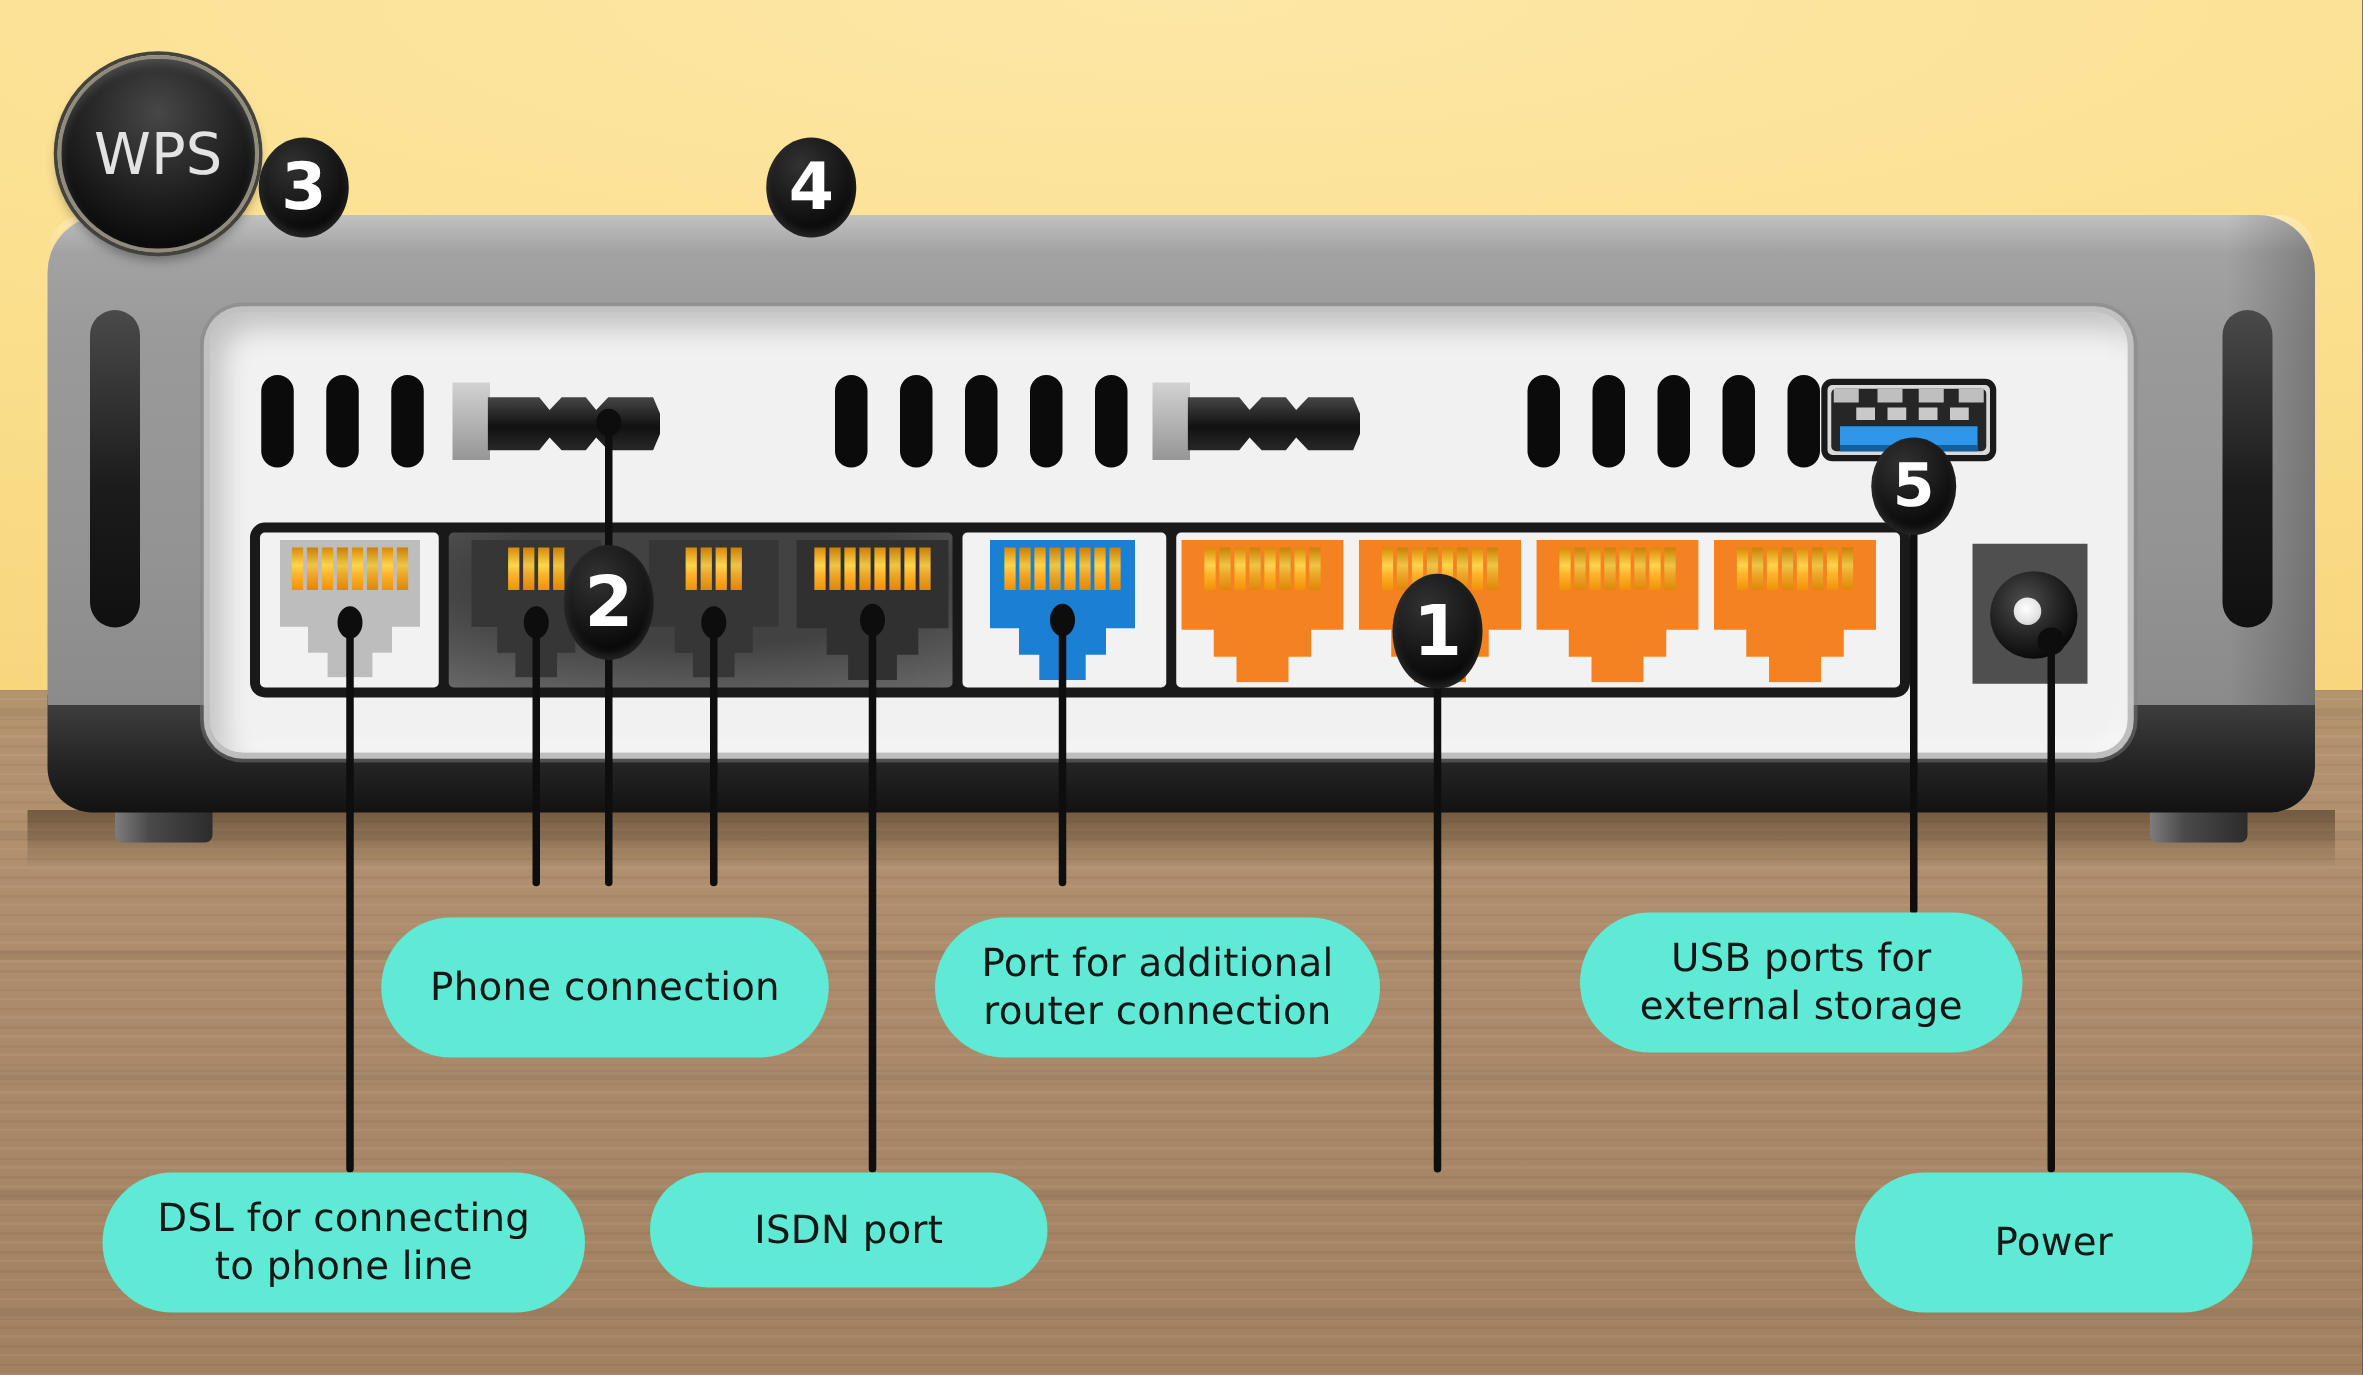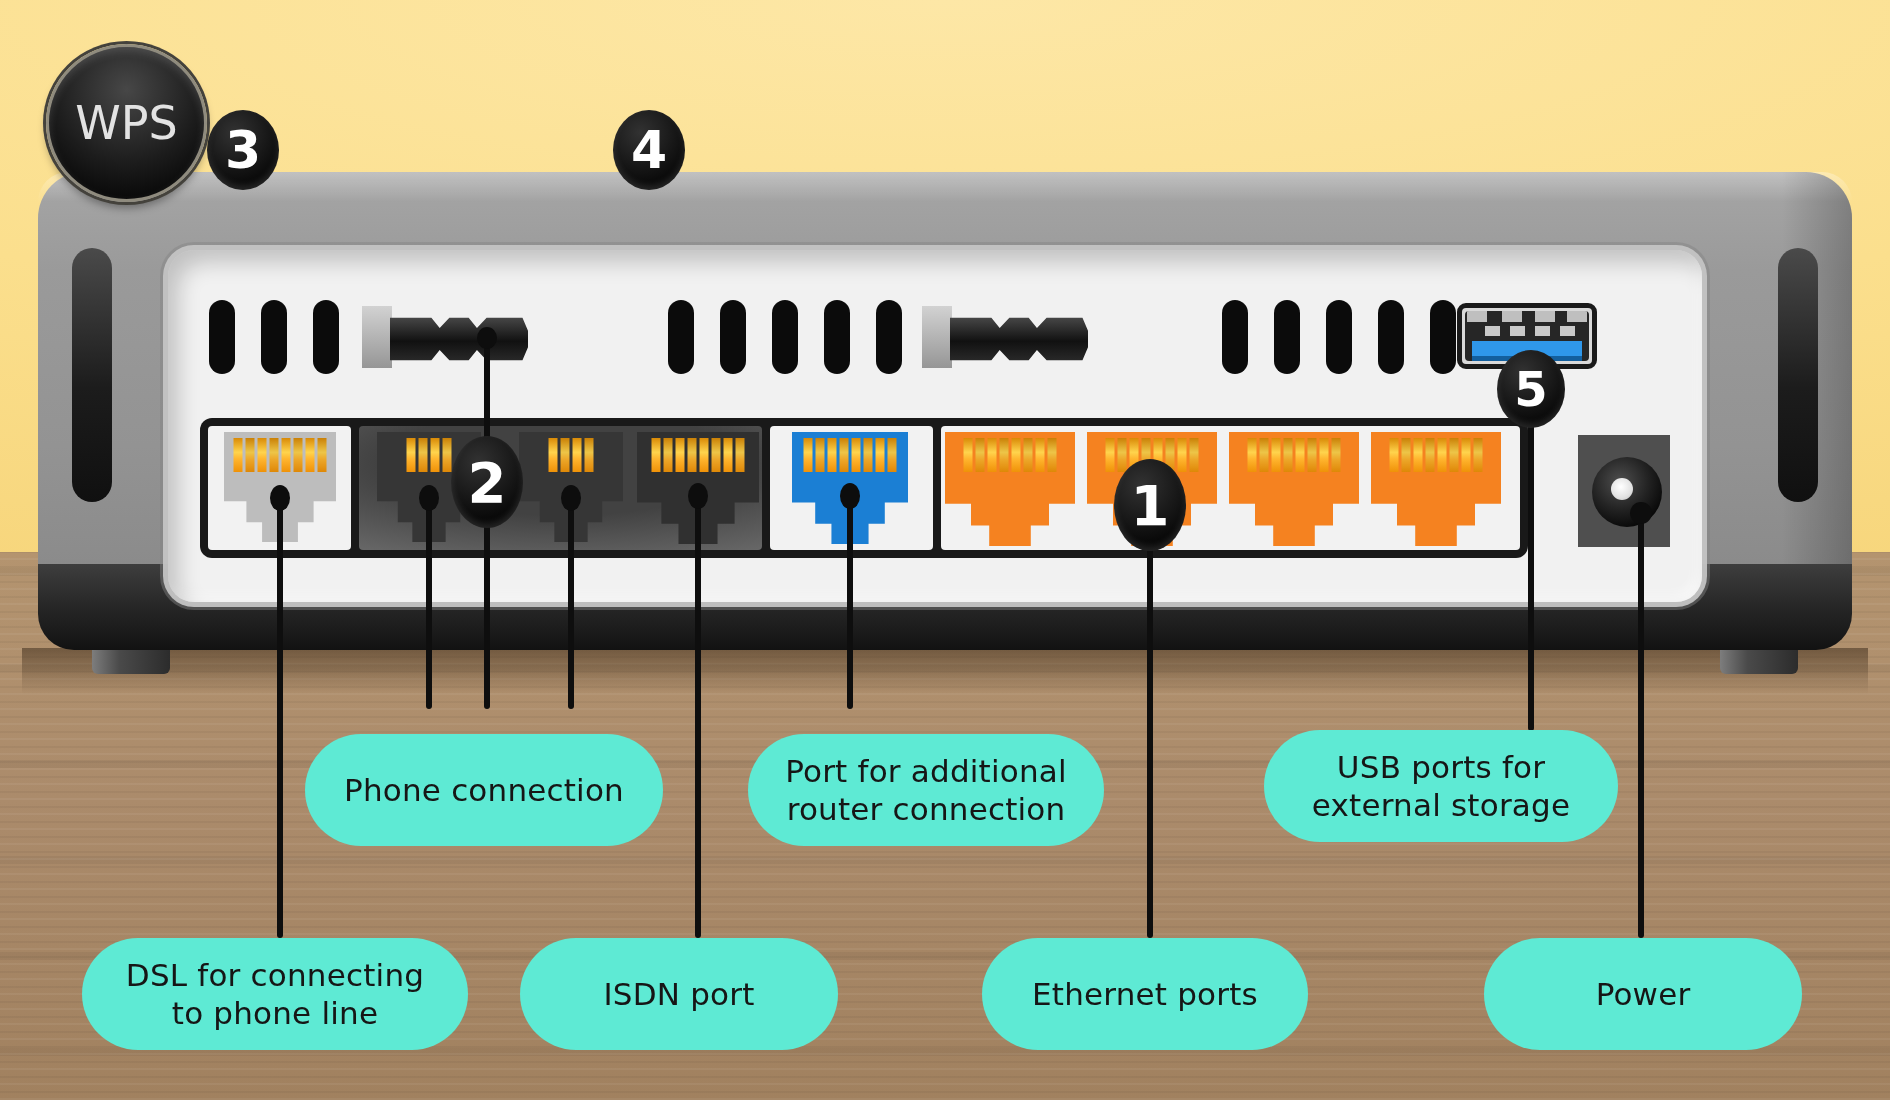--- a/index.html
+++ b/index.html
@@ -299,23 +299,20 @@
   </div>
   <div class="abs bubble" style="left:1264px;top:730px;width:354px;height:112px">
     <span>USB ports for</span>
     <span>external storage</span>
   </div>
 
   <div class="abs bubble" style="left:82px;top:938px;width:386px;height:112px">
     <span>DSL for connecting</span>
     <span>to phone line</span>
   </div>
-  <div class="abs bubble" style="left:520px;top:938px;width:318px;height:112px">
+  <div class="abs bubble" style="left:520px;top:938px;width:318px;height:92px">
     <span>ISDN port</span>
-  </div>
-  <div class="abs bubble" style="left:982px;top:938px;width:326px;height:112px">
-    <span>Ethernet ports</span>
   </div>
   <div class="abs bubble" style="left:1484px;top:938px;width:318px;height:112px">
     <span>Power</span>
   </div>
 
 </div>
 
 </body></html>

